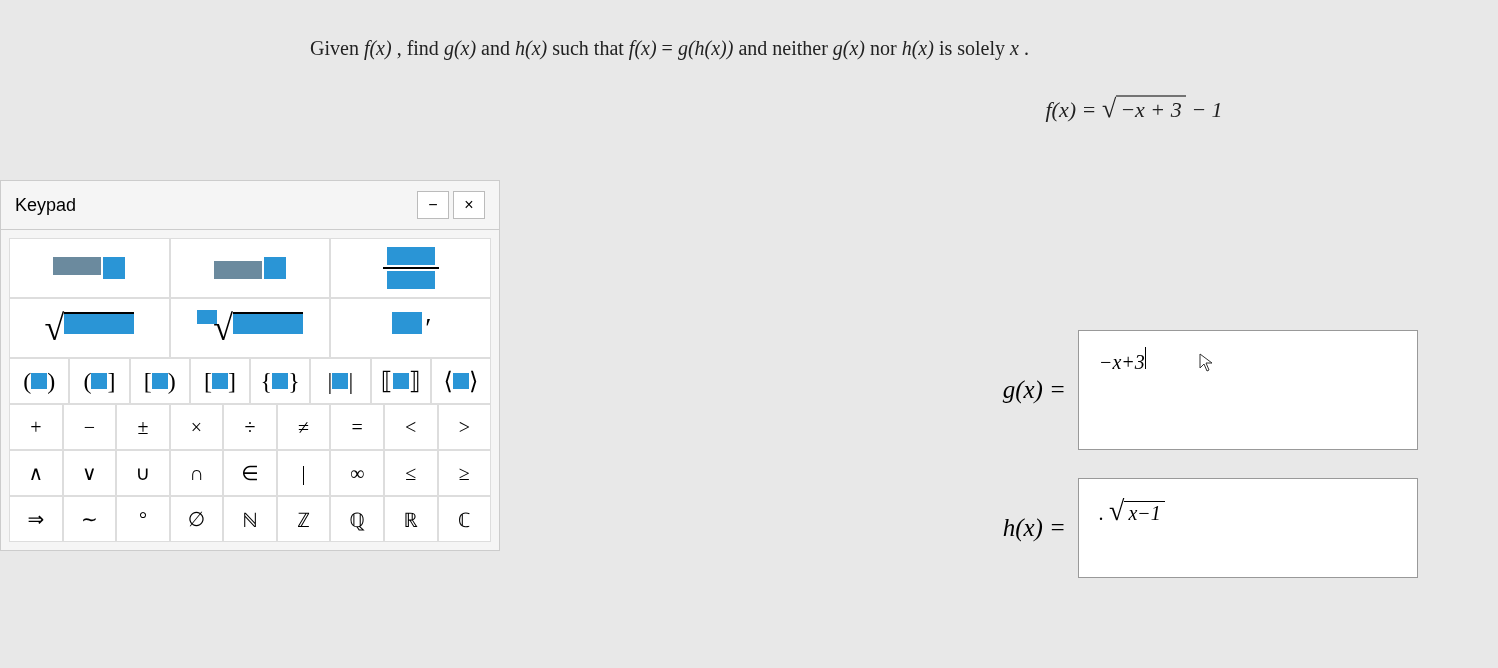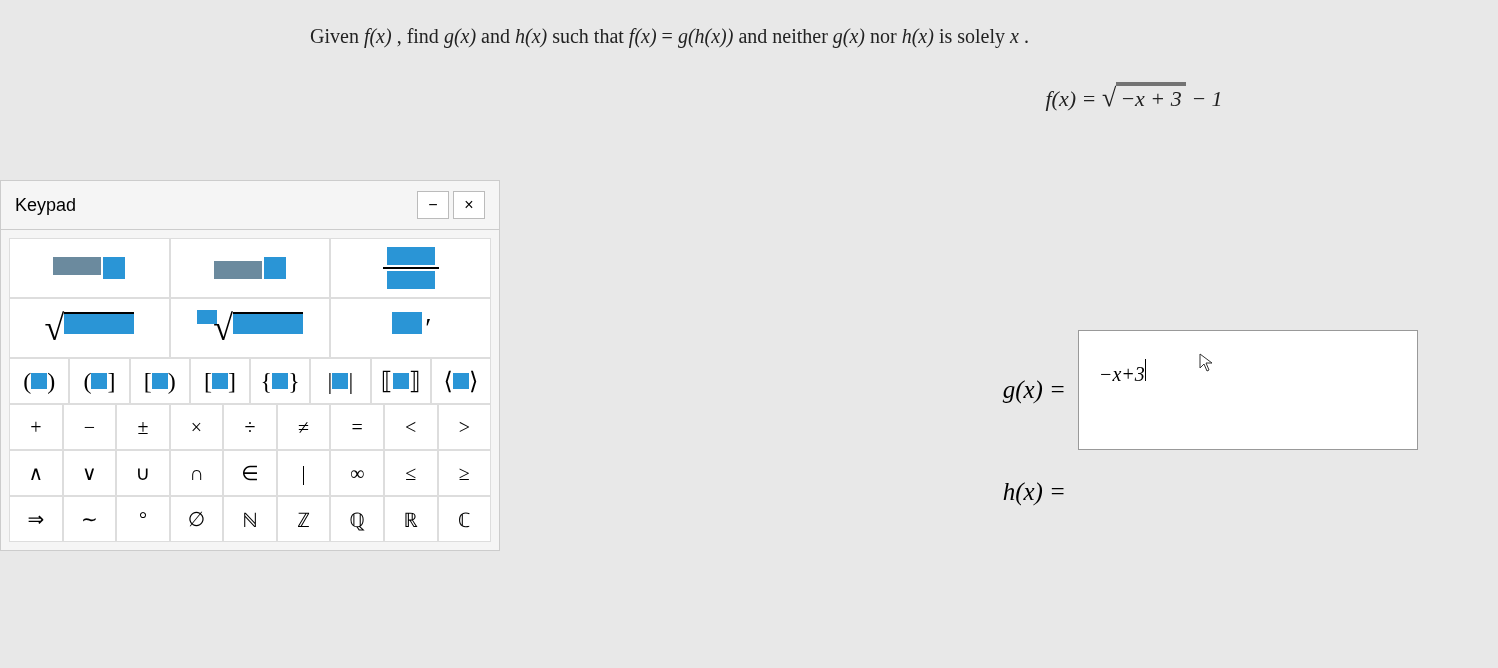--- a/index.html
+++ b/index.html
@@ -1,20 +1,20 @@
 <!DOCTYPE html>
 <html><head>
 <meta charset="utf-8">
 <style>
 * { box-sizing: border-box; margin: 0; padding: 0; }
 body { font-family: Arial, sans-serif; background: #e8e8e8; width: 1498px; height: 668px; position: relative; overflow: hidden; }
-.question-area { position: absolute; top: 0; left: 270px; right: 0; padding: 20px 40px; font-size: 20px; color: #222; font-family: Georgia, serif; }
+.question-area { position: absolute; top: 12px; left: 270px; right: 0; padding: 20px 40px; font-size: 20px; color: #222; font-family: Georgia, serif; }
 .question-text { line-height: 1.6; }
 .formula-display { text-align: center; margin-top: 30px; font-style: italic; font-size: 22px; }
-.sqrt-body { border-top: 4px solid #737373; padding: 0 4px; display: inline-block; }
+.sqrt-body { border-top: 2px solid #737373; padding: 0 4px; display: inline-block; }
 
 .keypad { position: absolute; left: 0; top: 180px; width: 500px; background: #f5f5f5; border: 1px solid #ccc; }
 .keypad-header { display: flex; justify-content: space-between; align-items: center; padding: 10px 14px; border-bottom: 1px solid #ccc; }
 .keypad-title { font-weight: normal; font-size: 18px; }
 .keypad-controls { display: flex; gap: 4px; }
 .keypad-controls button { width: 32px; height: 28px; background: #fff; border: 1px solid #bbb; font-size: 16px; cursor: pointer; }
 
 .keypad-body { padding: 8px; }
 .keypad-row { display: flex; }
 .keypad-cell { flex: 1; border: 1px solid #ddd; background: #fff; display: flex; align-items: center; justify-content: center; padding: 8px 4px; cursor: pointer; min-height: 60px; font-family: Georgia, serif; }
@@ -30,21 +30,21 @@
 .tpl-sqrt-body { border-top: 2px solid #000; padding-bottom: 8px; }
 .tpl-sqrt-body .tpl-box { background: #2a95d6; width: 70px; height: 20px;}
 .tpl-nroot-idx { width: 20px; height: 14px; background: #2a95d6; align-self: flex-start; margin-right: -4px; margin-bottom: 20px;}
 
 .tpl-super { display: inline-flex; align-items: flex-start; gap: 2px;}
 .tpl-sub { display: inline-flex; align-items: flex-end; gap: 2px;}
 
 .answer-area { position: absolute; right: 80px; top: 330px; display: flex; flex-direction: column; gap: 28px; }
 .answer-row { display: flex; align-items: center; gap: 12px; }
 .answer-label { font-family: Georgia, serif; font-style: italic; font-size: 25px; }
-.answer-box { border: 1px solid #999; background: #fff; width: 340px; height: 120px; padding: 28px 20px; font-family: Georgia, serif; font-style: italic; font-size: 20px; position: relative; }
+.answer-box { border: 1px solid #999; background: #fff; width: 340px; height: 120px; padding: 16px 20px; font-family: Georgia, serif; font-style: italic; font-size: 20px; position: relative; }
 .cursor-ptr { position: absolute; top: 22px; left: 120px; font-size: 18px; font-style: normal; }
 .fn { font-style: italic; }
 </style>
 </head>
 <body>
 
 <div class="question-area">
   <div class="question-text">
     <span>Given </span>
     <span class="fn">f(x)</span>
@@ -199,14 +199,18 @@
       <span>−x+3</span><span style="border-right:1px solid #000; height:22px; display:inline-block;"></span>
       <span class="cursor-ptr">
         <svg width="16" height="20" viewBox="0 0 16 20">
             <path d="M1 1 L1 15 L5 11 L8 18 L10 17 L7 10 L13 10 Z" fill="none" stroke="#333" stroke-width="1"></path>
           </svg>
       </span>
     </div>
   </div>
   <div class="answer-row">
     <span class="answer-label">h(x) = </span>
+    <div class="answer-box" style="height:100px;">
+      <span>.</span>
+      <span style="font-size:28px;">√</span><span style="border-top:1.5px solid #000; padding:0 4px;">x−1</span>
+    </div>
   </div>
 </div>
 
 </body></html>

